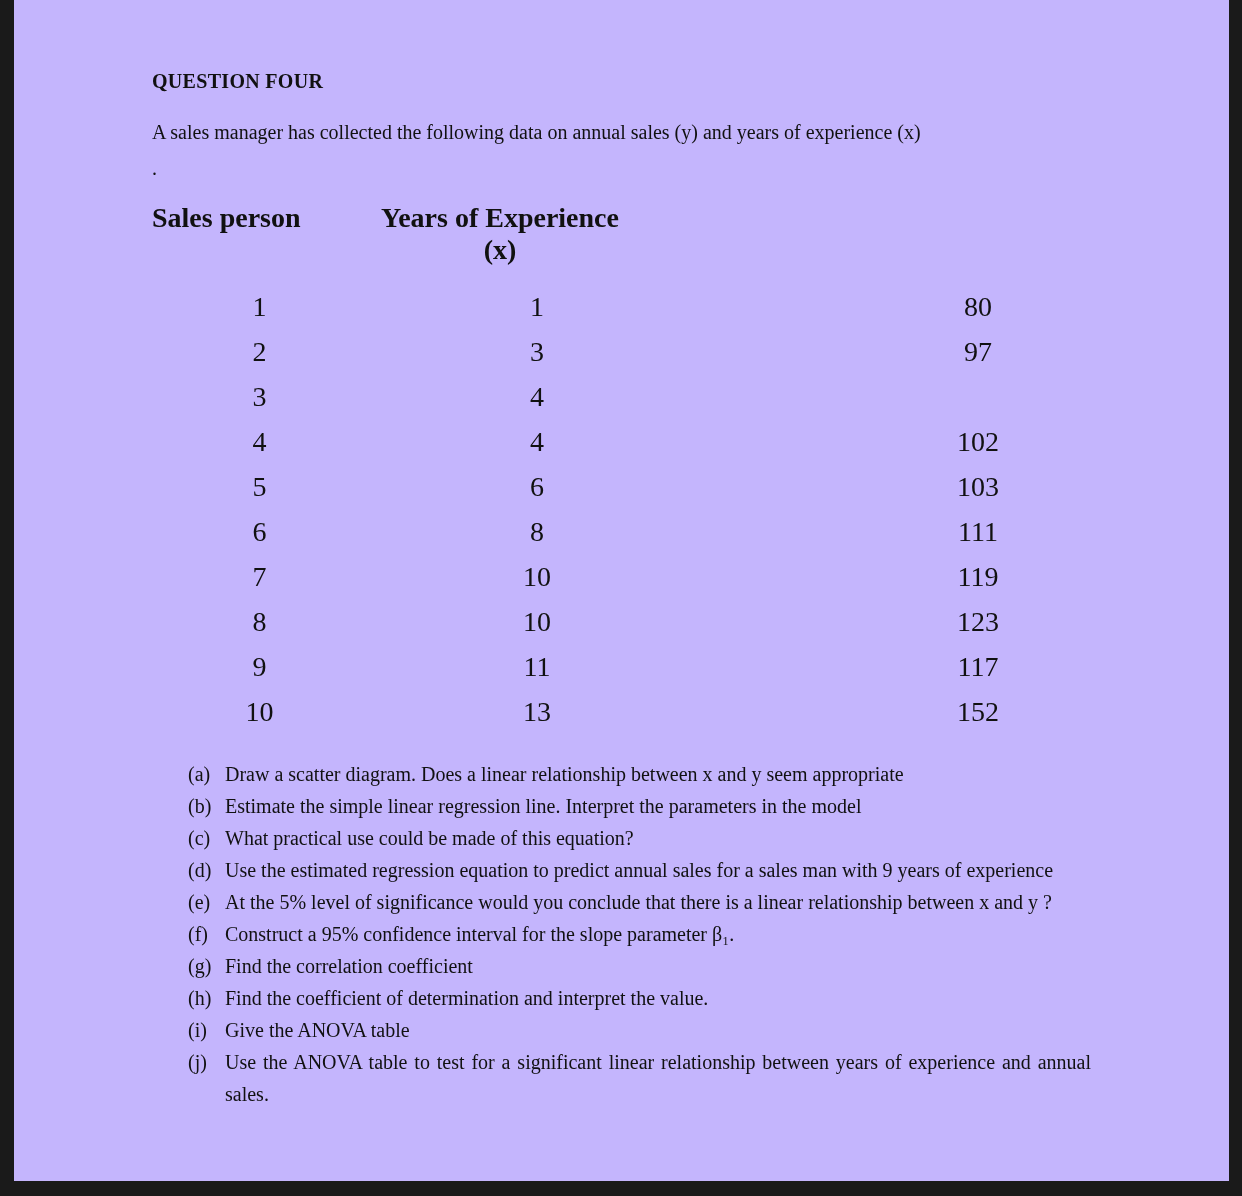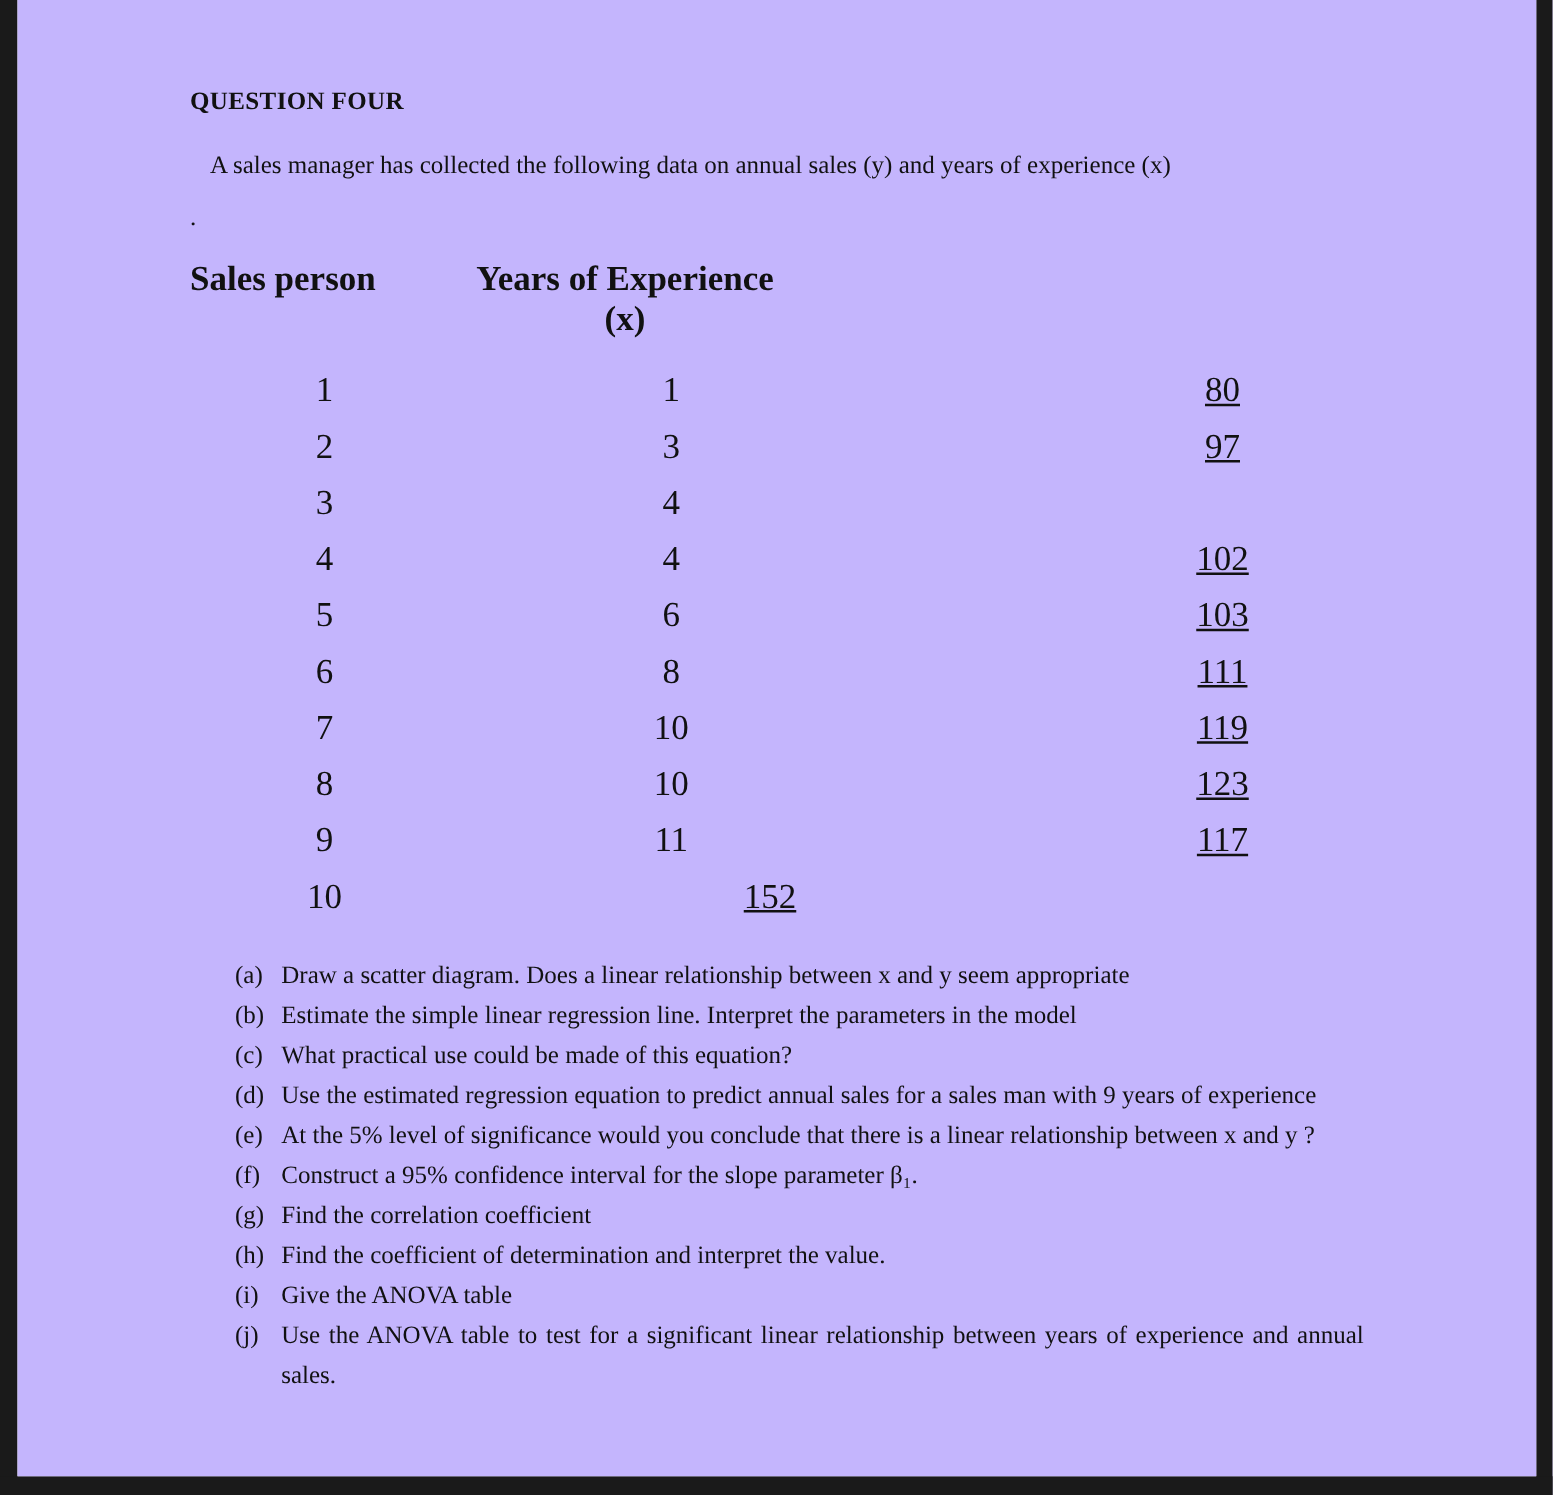--- a/index.html
+++ b/index.html
@@ -28,21 +28,21 @@
   .title {
     font-size: 20px;
     font-weight: bold;
     margin: 0 0 26px 0;
     letter-spacing: 0.3px;
   }
 
   .intro {
     font-size: 20px;
     line-height: 1.35;
-    margin: 16px;
+    margin: 0;
   }
   .intro-period {
     font-size: 20px;
     margin: 10px 0 0 0;
     line-height: 24px;
   }
 
   .data-table { margin-top: 22px; }
   .thead, .tr {
     display: grid;
@@ -50,21 +50,21 @@
     font-size: 28px;
   }
   .thead { font-weight: bold; }
   .th1 { text-align: left; }
   .th2 { text-align: center; padding-right: 74px; }
   .th3 { text-align: right; }
   .tbody { margin-top: 18px; }
   .tr { height: 45px; align-items: center; }
   .td1 { text-align: center; }
   .td2 { text-align: center; }
-  .td3 { text-align: center; padding-left: 158px; text-decoration: underline; }
+  .td3 { text-align: center; padding-left: 158px; }
 
   .questions {
     margin: 24px 0 0 36px;
   }
   .q-item {
     display: flex;
     font-size: 20px;
     line-height: 32px;
   }
   .q-label {
@@ -135,20 +135,21 @@
         <div class="td2">10</div>
         <div class="td3">123</div>
       </div>
       <div class="tr">
         <div class="td1">9</div>
         <div class="td2">11</div>
         <div class="td3">117</div>
       </div>
       <div class="tr">
         <div class="td1">10</div>
+        <div class="td2">13</div>
         <div class="td3">152</div>
       </div>
     </div>
   </div>
 
   <div class="questions">
     <div class="q-item">
       <span class="q-label">(a)</span>
       <span class="q-text">Draw a scatter diagram. Does a linear relationship between x and y seem appropriate</span>
     </div>

